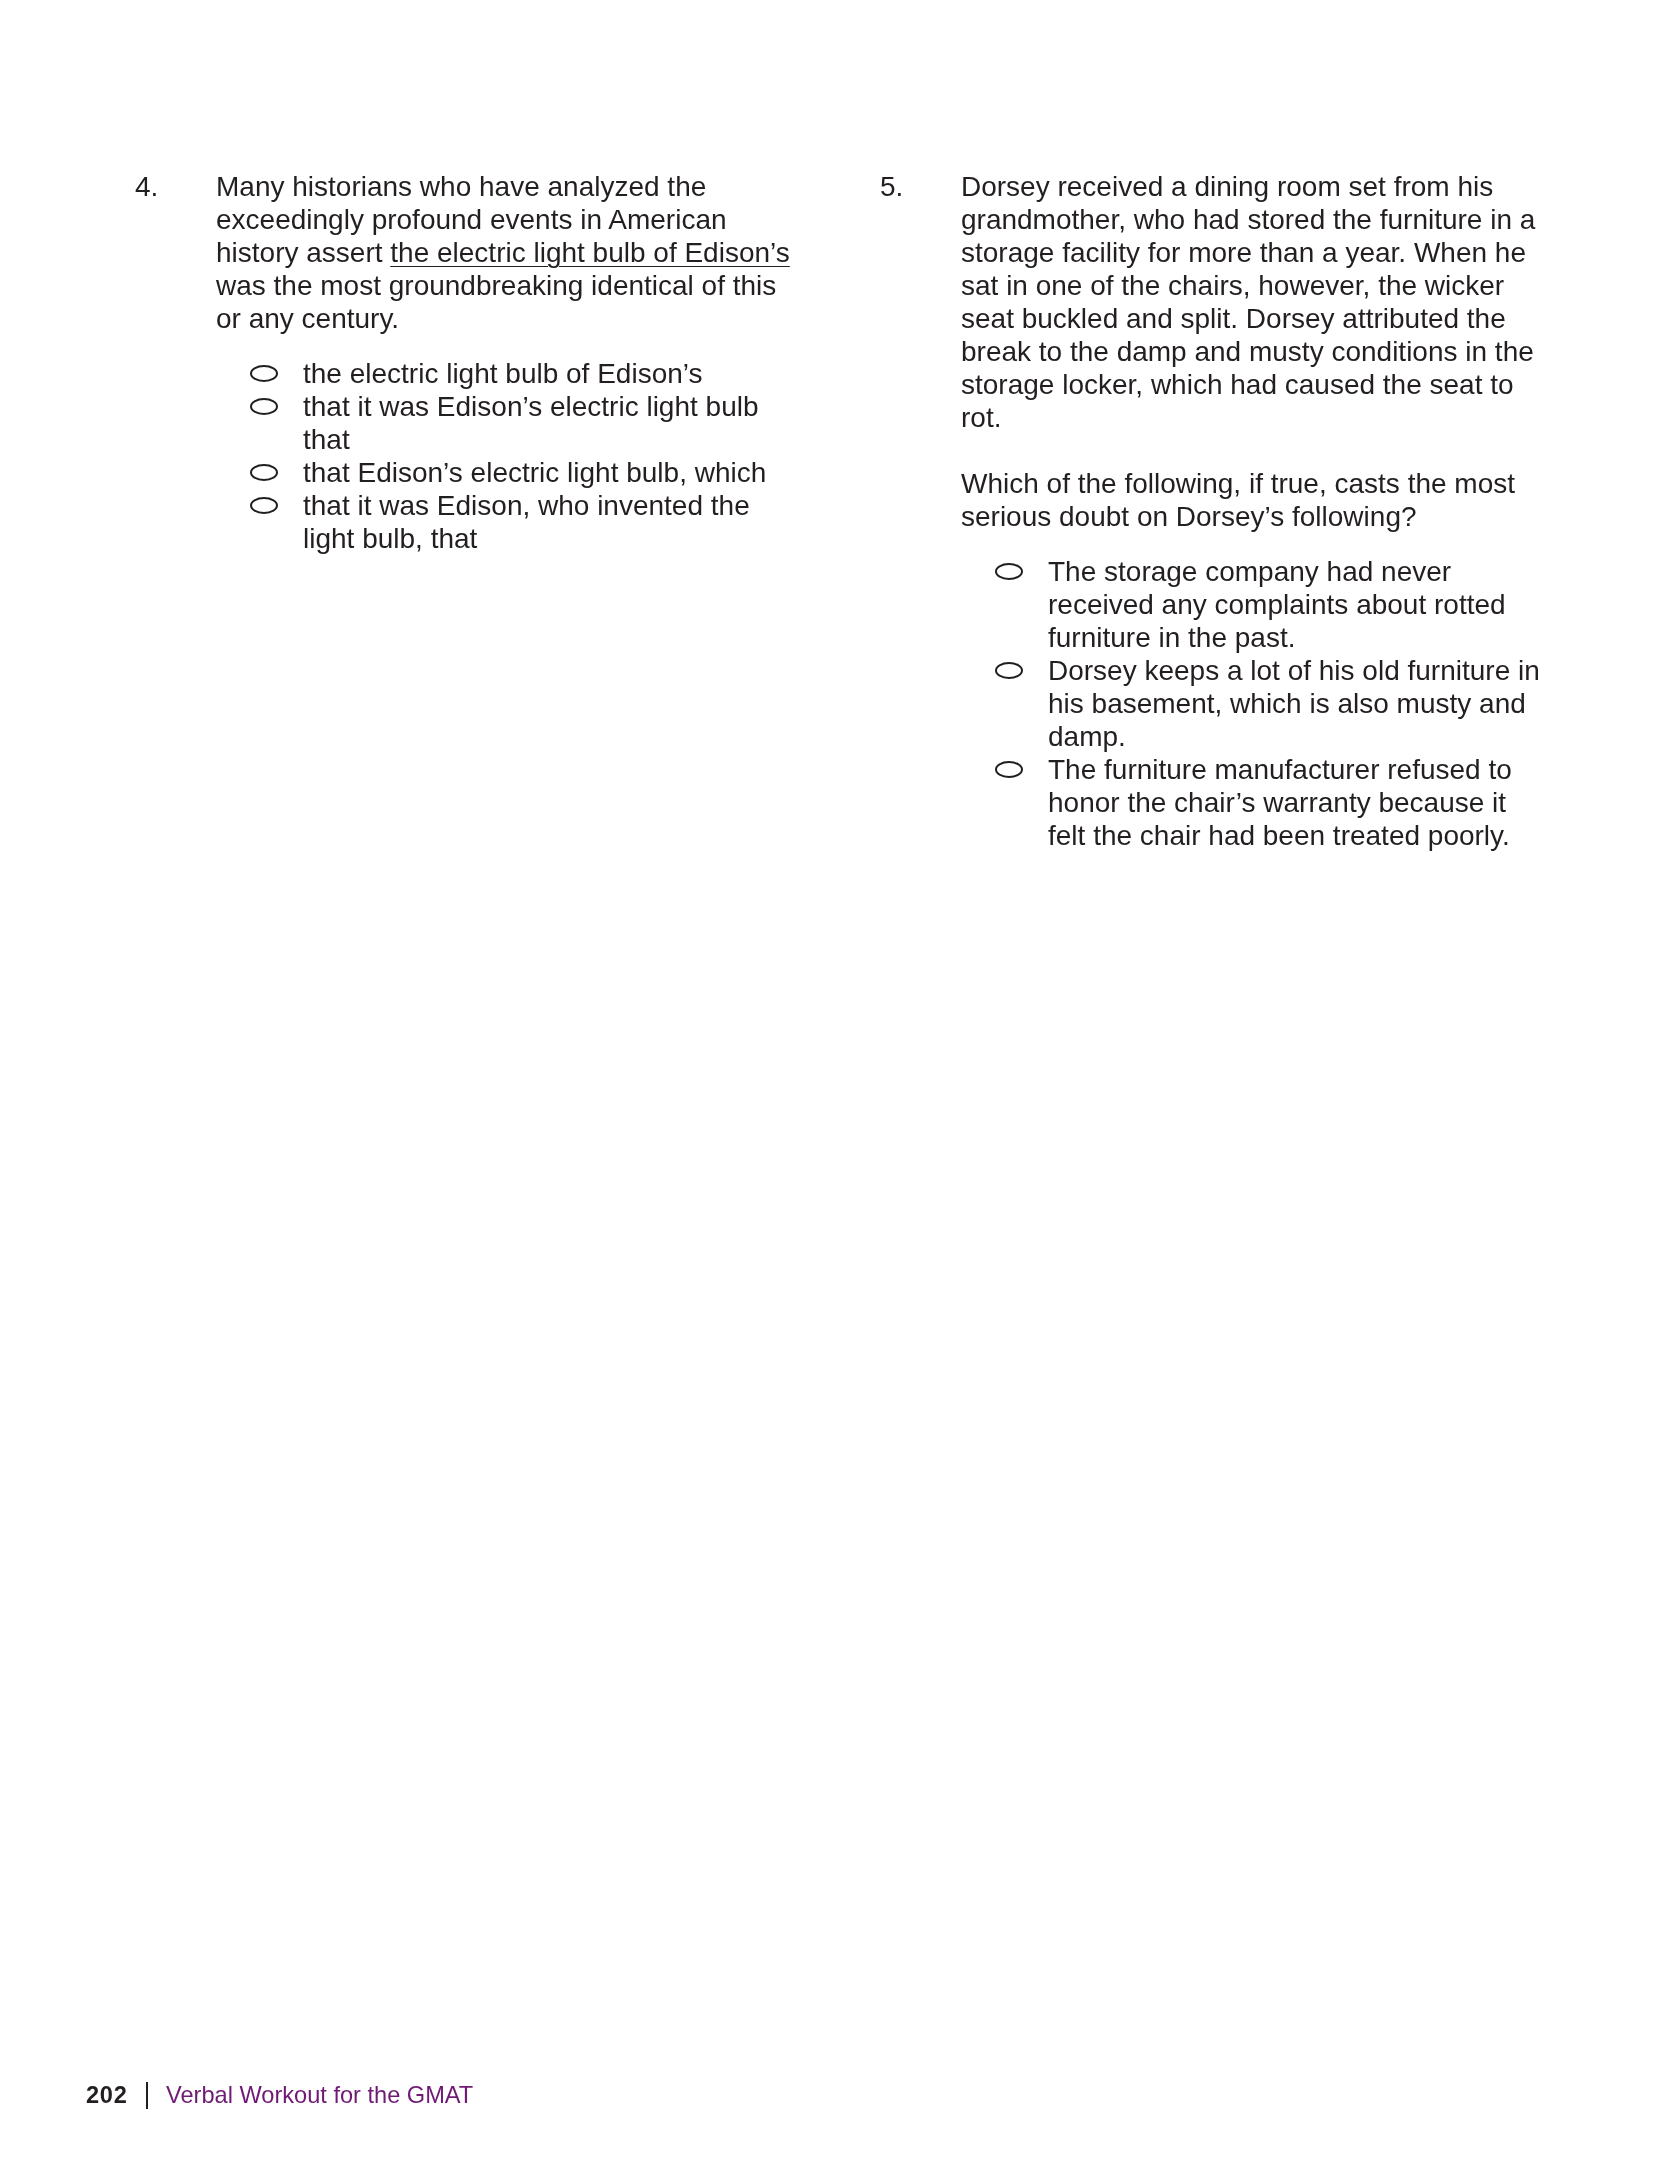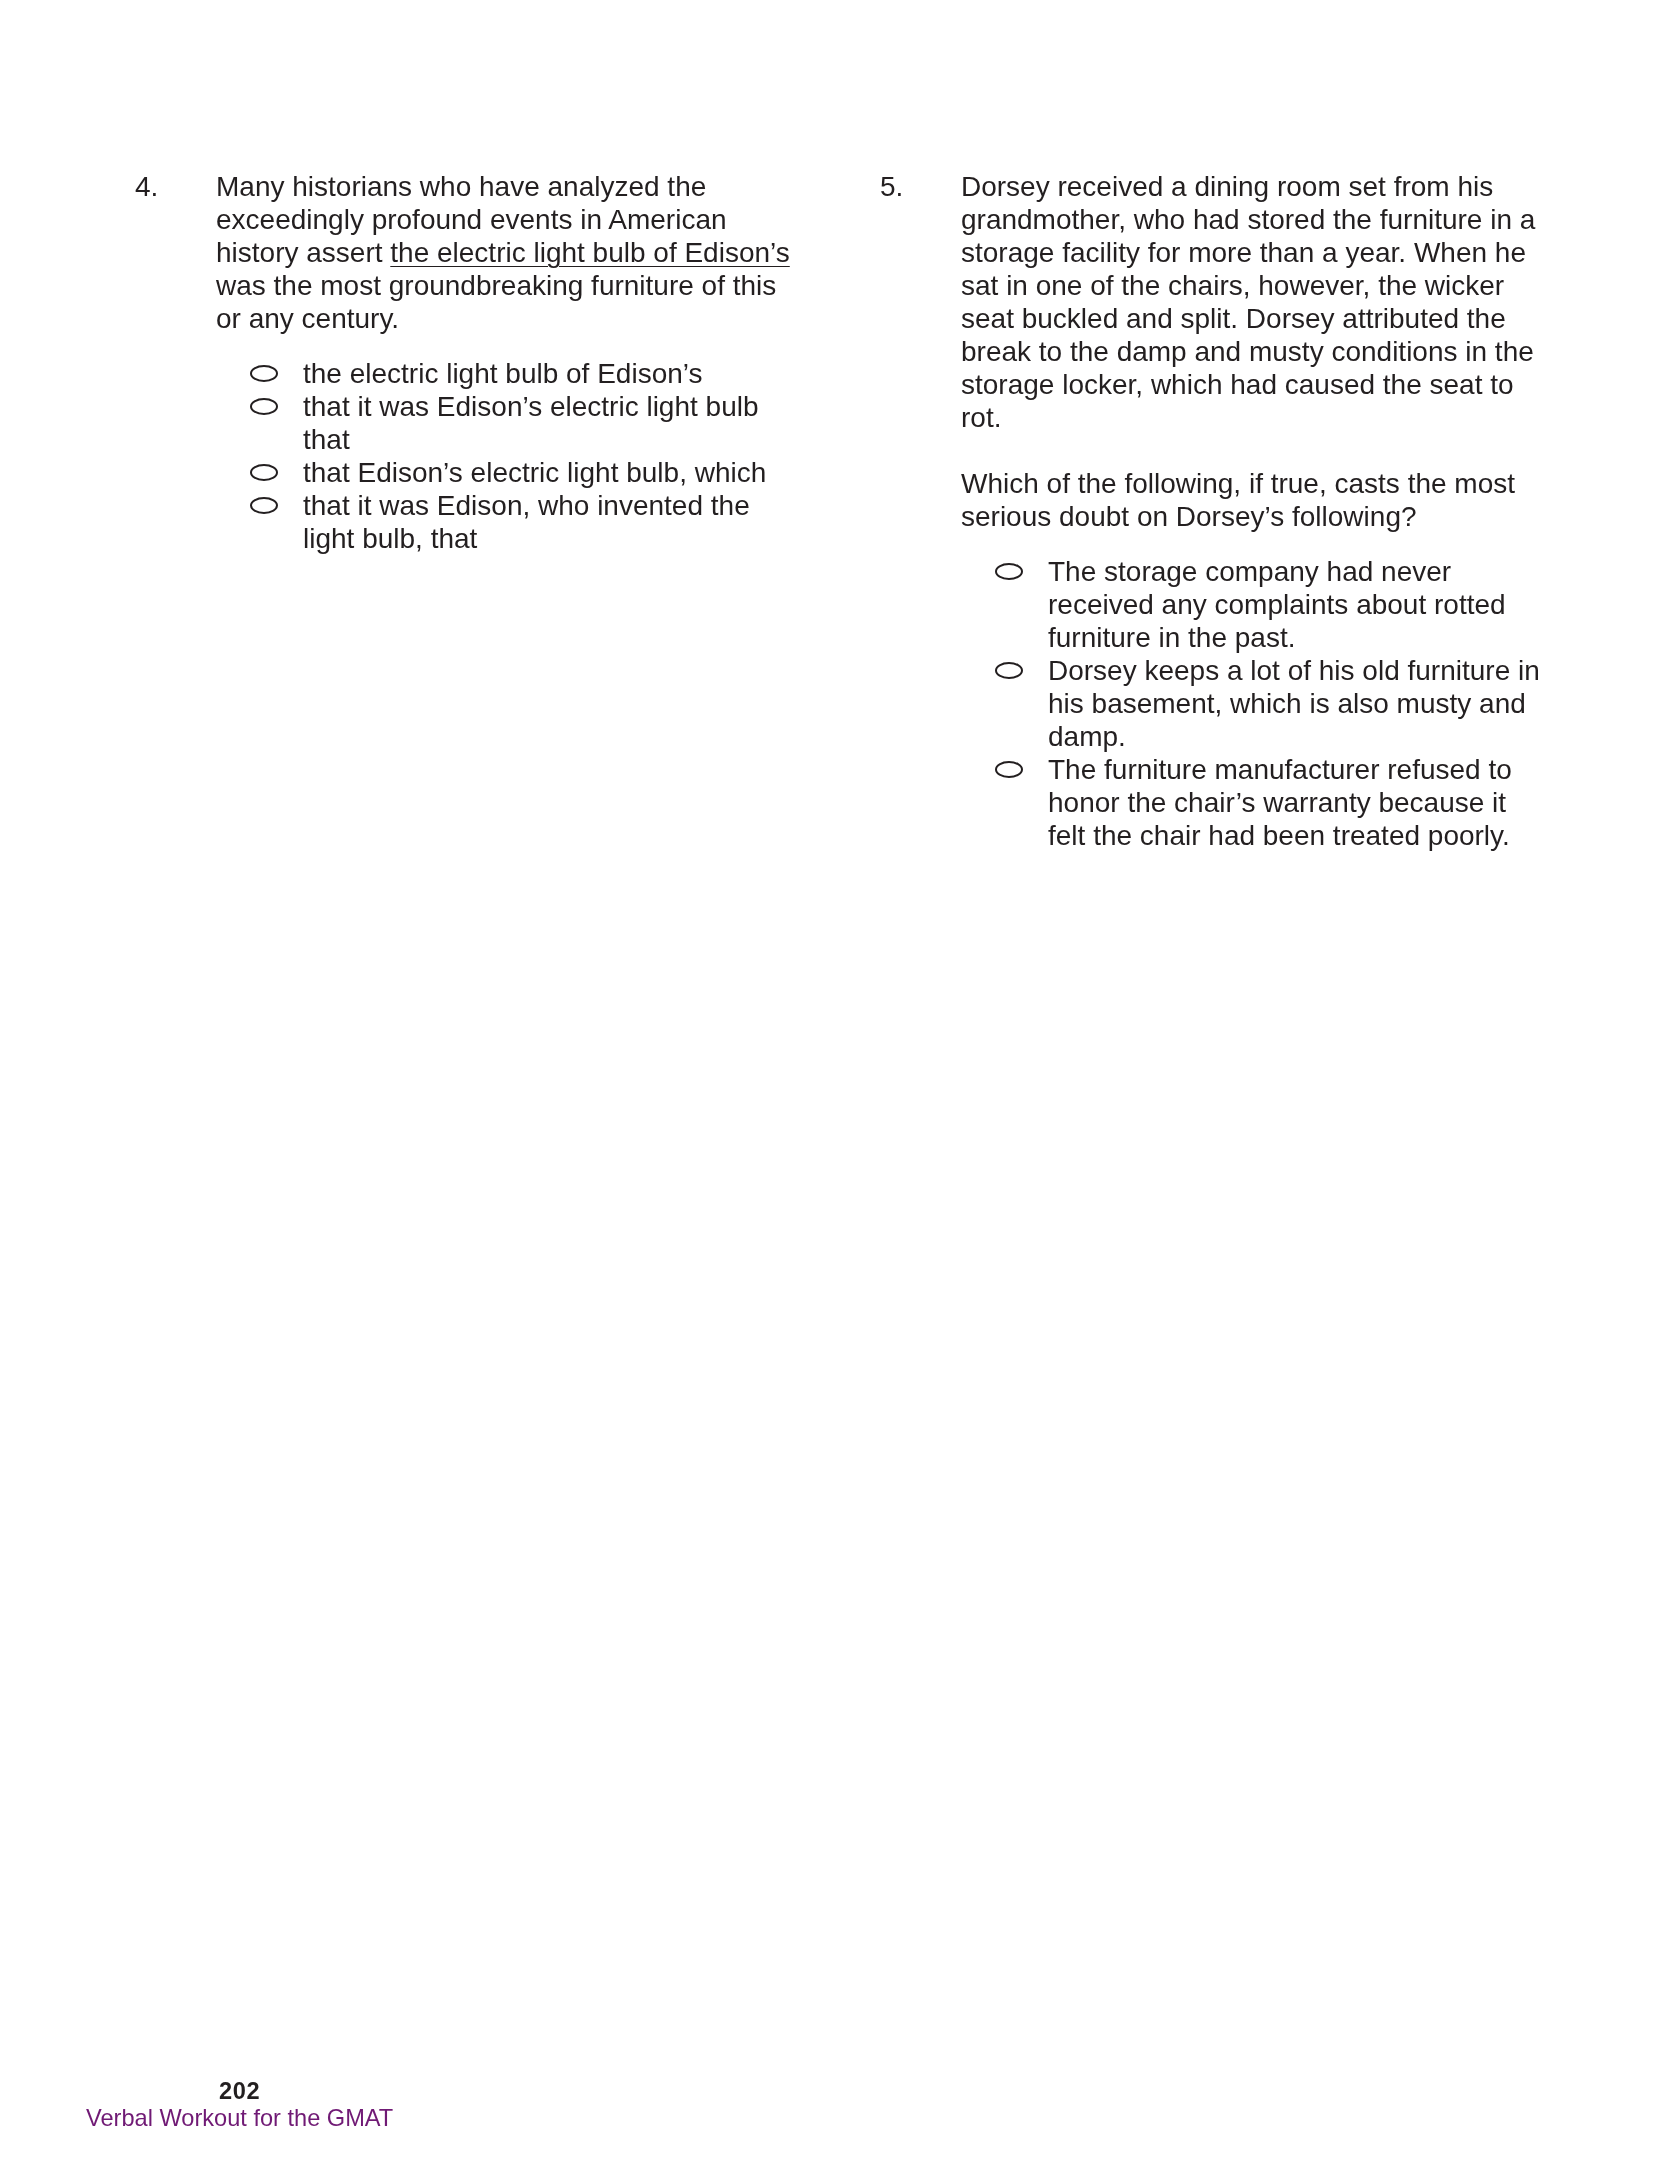--- a/index.html
+++ b/index.html
@@ -97,21 +97,20 @@
   .choice-text { display: block; }
 
   
   .footer {
     position: absolute;
     left: 86px;
     bottom: 71px;
     display: flex;
     align-items: center;
     height: 34px;
-    flex-direction: column;
   }
   .footer-page-number {
     font-size: 23.6px;
     font-weight: bold;
     letter-spacing: 0.7px;
     color: #231f20;
     line-height: 27px;
   }
   .footer-divider {
     width: 2px;
@@ -128,21 +127,21 @@
 </head>
 <body>
 
 <div class="page">
   <div class="content">
 
     <div class="column left">
       <div class="question">
         <div class="q-number">4.</div>
         <div class="q-body">
-          <p class="q-stem"><span>Many historians who have analyzed the exceedingly profound events in American history assert </span><span class="underlined">the electric light bulb of Edison’s</span><span> was the most groundbreaking furniture of this or any century.</span></p>
+          <p class="q-stem"><span>Many historians who have analyzed the exceedingly profound events in American history assert </span><span class="underlined">the electric light bulb of Edison’s</span><span> was the most groundbreaking identical of this or any century.</span></p>
           <ul class="choices">
             <li class="choice">
               <span class="bullet-oval"></span>
               <span class="choice-text">the electric light bulb of Edison’s</span>
             </li>
             <li class="choice">
               <span class="bullet-oval"></span>
               <span class="choice-text">that it was Edison’s electric light bulb that</span>
             </li>
             <li class="choice">

